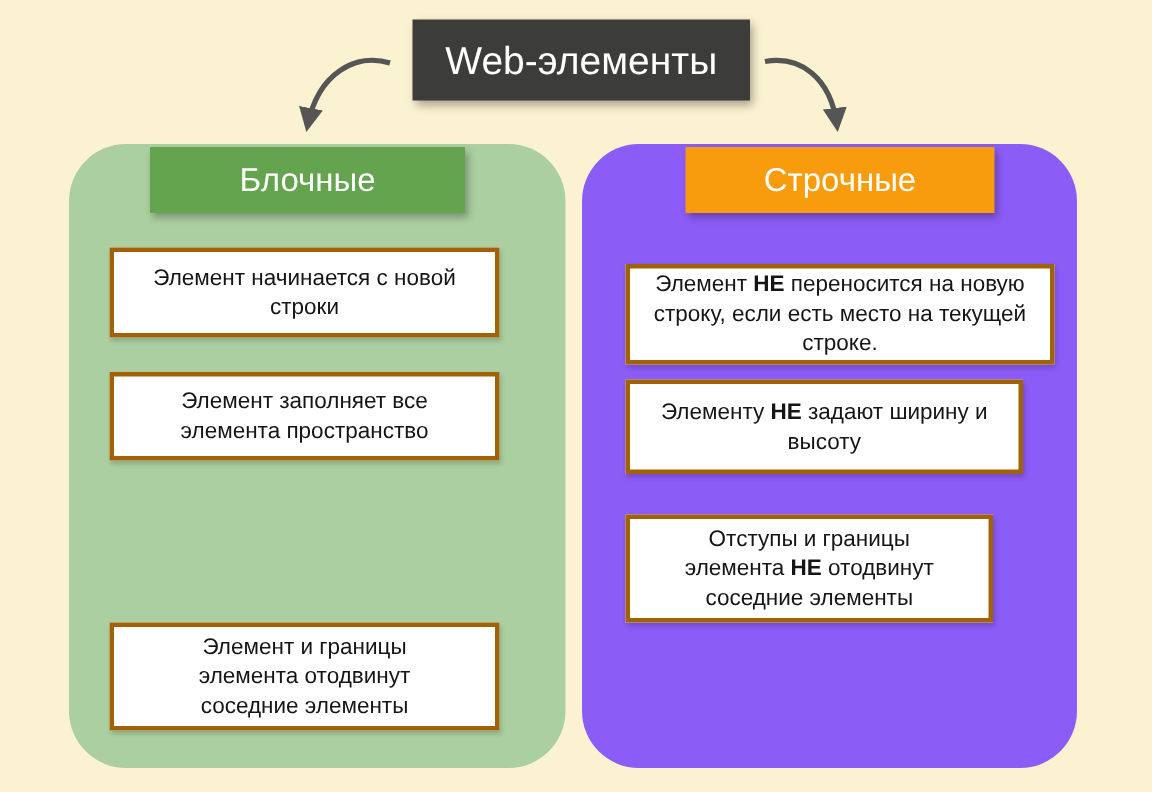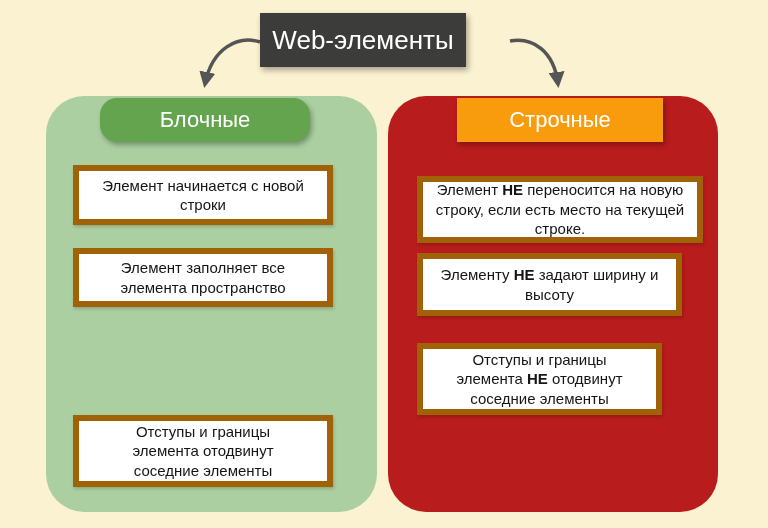--- a/index.html
+++ b/index.html
@@ -12,50 +12,50 @@
     overflow: hidden;
   }
   .arrows {
     position: absolute;
     left: 0; top: 0;
     width: 768px; height: 120px;
     pointer-events: none;
   }
   .title-box {
     position: absolute;
-    left: 260px; top: 13px;
-    width: 206px; height: 54px;
+    left: 275px; top: 13px;
+    width: 225px; height: 54px;
     background: #3c3c3b;
     color: #ffffff;
     display: flex; align-items: center; justify-content: center;
     font-size: 26px;
     box-shadow: 2px 3px 6px rgba(0,0,0,0.35);
   }
   .panel {
     position: absolute;
     top: 96px;
     height: 416px;
     border-radius: 38px;
   }
   .panel-green  { left: 46px;  width: 331px; background: #abcfa0; }
-  .panel-orange { left: 388px; width: 330px; background: #b91c1c; }
+  .panel-orange { left: 388px; width: 330px; background: #8b5cf6; }
   .panel-header {
     position: absolute;
     top: 2px; height: 44px;
     display: flex; align-items: center; justify-content: center;
     color: #ffffff;
     font-size: 22px;
     box-shadow: 2px 3px 5px rgba(0,0,0,0.3);
   }
-  .header-green  { left: 54px; width: 210px; background: #64a44e; border-radius: 17px; }
+  .header-green  { left: 54px; width: 210px; background: #64a44e; }
   .header-orange { left: 69px; width: 206px; background: #f89c0e; }
   .note {
     position: absolute;
     background: #ffffff;
-    border: 6px solid #a16207;
+    border: 3px solid #a16207;
     box-sizing: border-box;
     display: flex; align-items: center; justify-content: center;
     text-align: center;
     font-size: 15px;
     line-height: 1.3;
     color: #151515;
     padding: 4px 8px;
     box-shadow: 1px 2px 3px rgba(0,0,0,0.18);
   }
   .note .note-text { display: inline-block; }
@@ -100,21 +100,21 @@
     <div class="panel-header header-green">
       <span>Блочные</span>
     </div>
     <div class="note g1">
       <span class="note-text">Элемент начинается с новой строки</span>
     </div>
     <div class="note g2">
       <span class="note-text">Элемент заполняет все элемента пространство</span>
     </div>
     <div class="note g4">
-      <span class="note-text">Отступы и границы элемента отодвинут соседние элементы</span>
+      <span class="note-text">Элемент и границы элемента отодвинут соседние элементы</span>
     </div>
   </div>
 
   <div class="panel panel-orange">
     <div class="panel-header header-orange">
       <span>Строчные</span>
     </div>
     <div class="note o1">
       <span class="note-text"><span>Элемент </span><b>НЕ</b><span> переносится на новую строку, если есть место на текущей строке.</span></span>
     </div>

